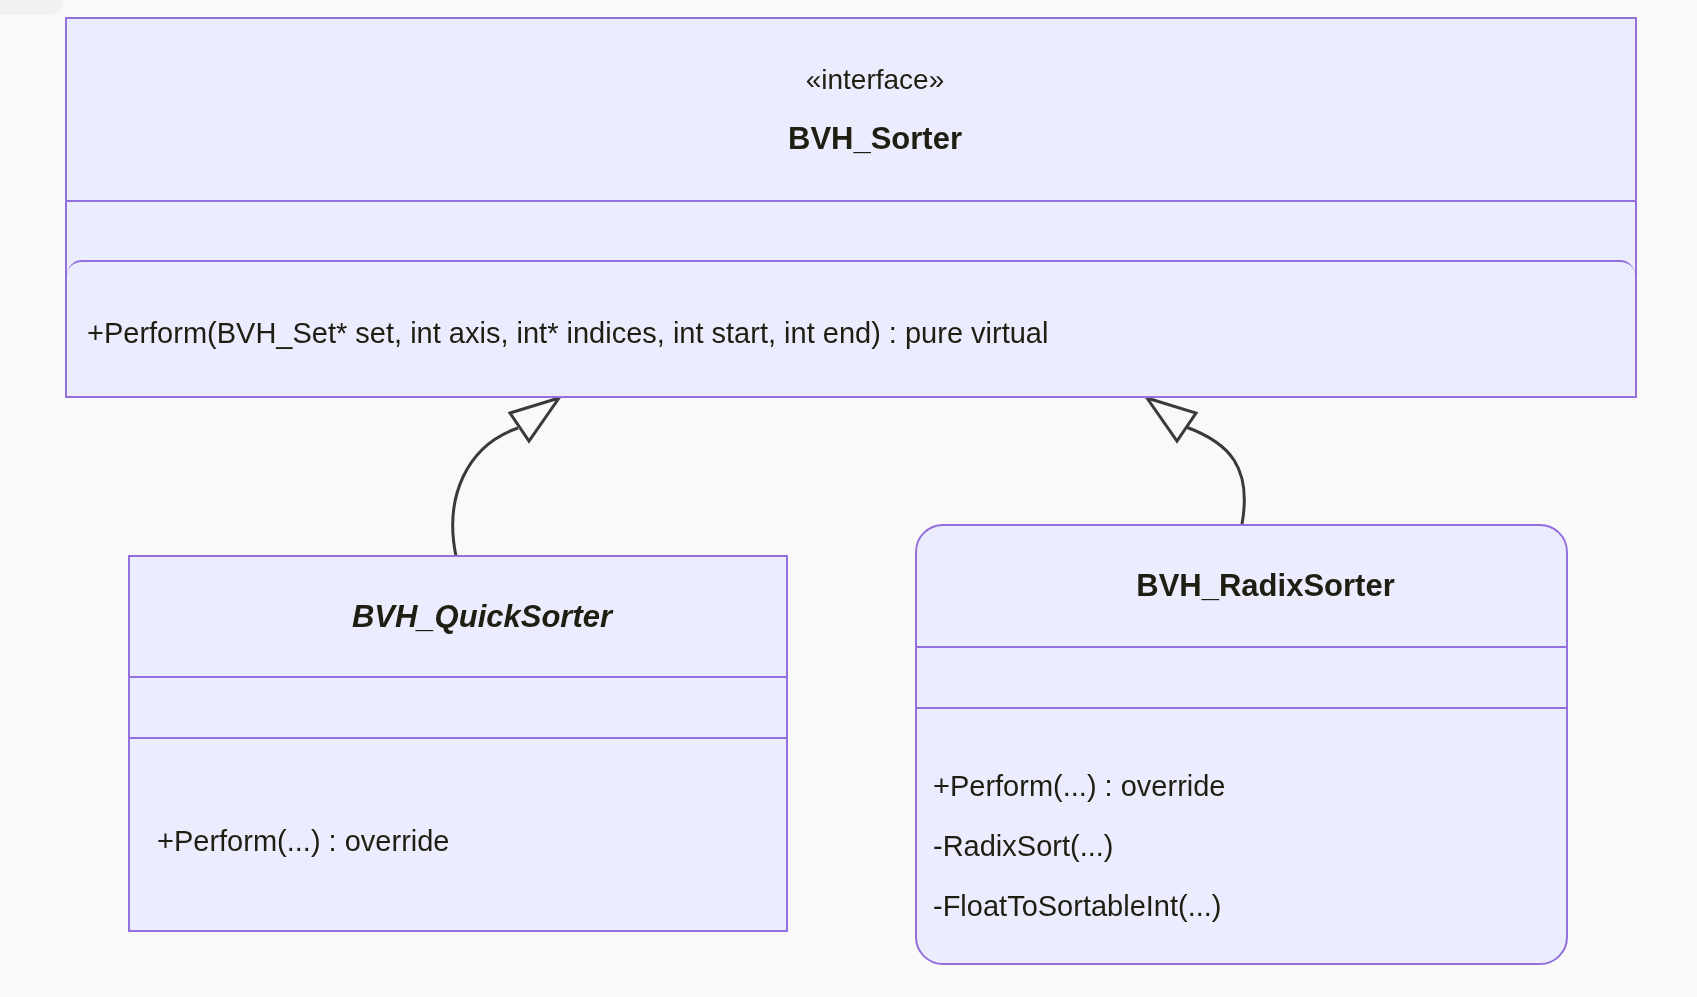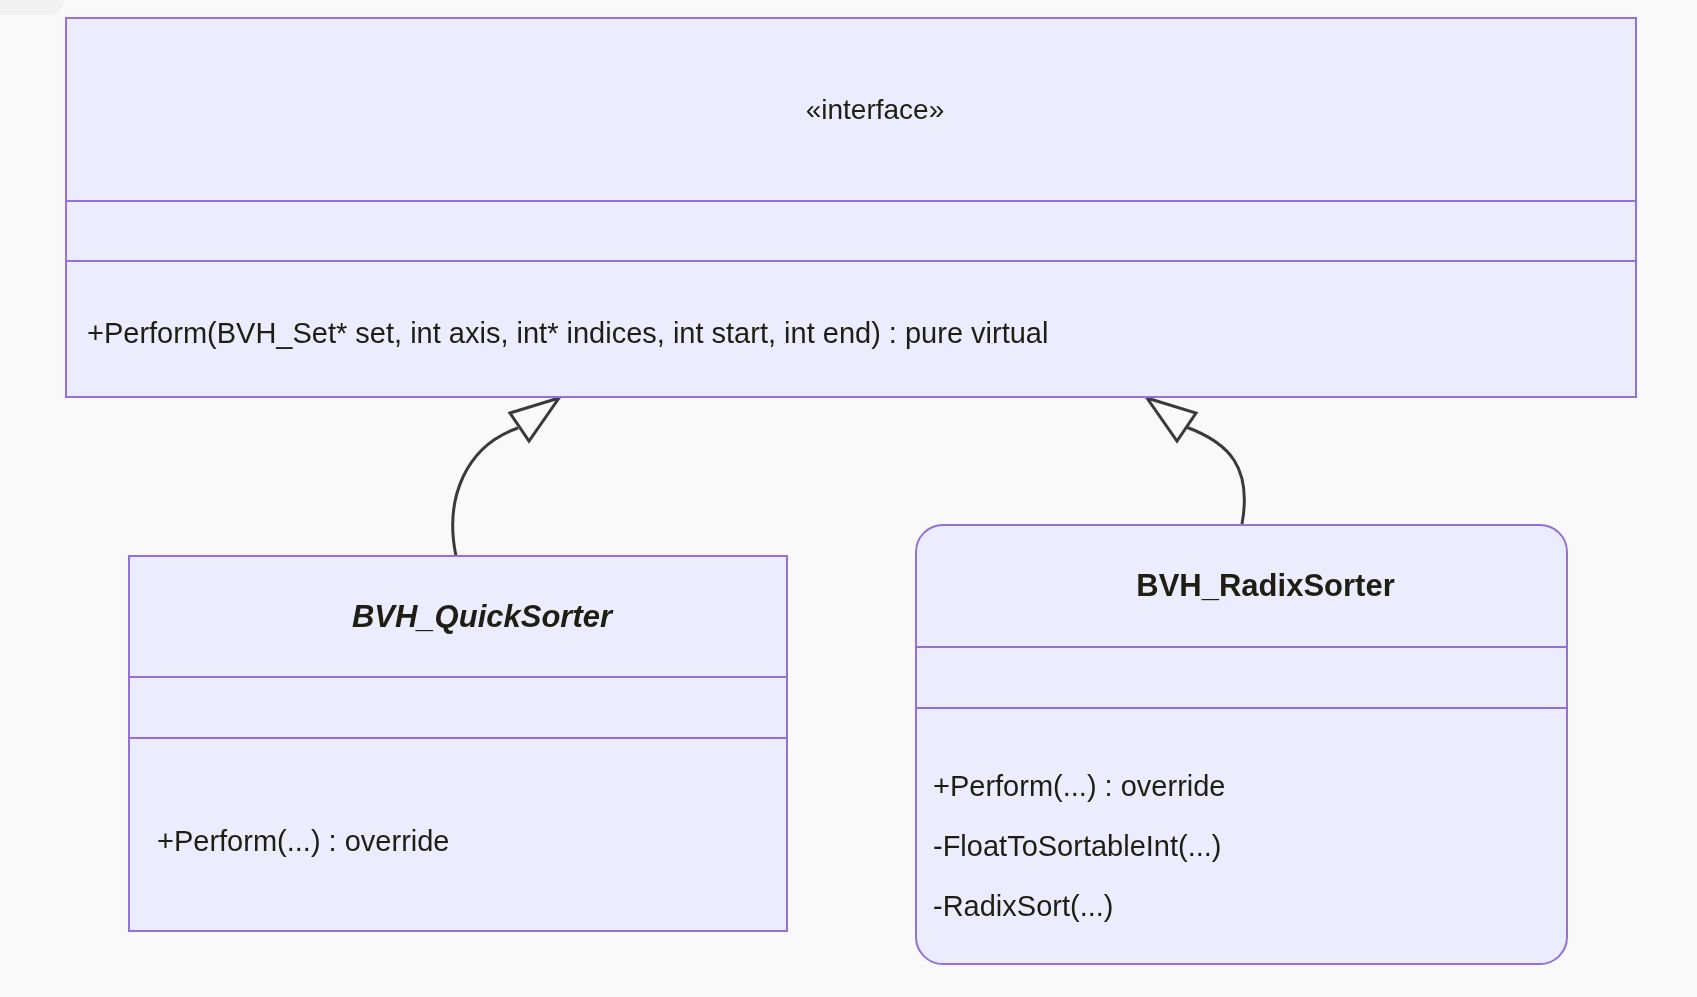--- a/index.html
+++ b/index.html
@@ -57,21 +57,21 @@
   }
   .method {
     font-size: 29px; line-height: 60px;
     white-space: nowrap;
   }
 
   
   #node-sorter { left: 65px; top: 17px; width: 1572px; height: 381px; }
   #node-sorter .title-compartment { height: 181px; }
   #node-sorter .attributes-compartment { height: 60px; }
-  #node-sorter .methods-compartment { padding: 8px 10px 0 20px; }
+  #node-sorter .methods-compartment { padding: 8px 10px 0 20px; border-radius: 15px; }
 
   #node-quick { left: 128px; top: 555px; width: 660px; height: 377px; }
   #node-quick .title-compartment { height: 119px; font-style: italic; }
   #node-quick .attributes-compartment { height: 61px; }
   #node-quick .methods-compartment { padding: 12px 10px 0 27px; }
 
   #node-radix { left: 915px; top: 524px; width: 653px; height: 441px; border-radius: 28px; }
   #node-radix .title-compartment { height: 120px; }
   #node-radix .attributes-compartment { height: 61px; }
   #node-radix .methods-compartment { padding: 20px 10px 0 16px; }
@@ -94,20 +94,21 @@
   <svg class="edges" viewBox="0 0 1697 997">
     <path d="M 456 556 C 444 498 466 446 518 428"></path>
     <polygon points="559,398 510,413 529,441"></polygon>
     <path d="M 1242 524 C 1252 468 1230 443 1186 427"></path>
     <polygon points="1147,398 1196,413 1177,441"></polygon>
   </svg>
 
   <div class="uml-class" id="node-sorter">
     <div class="compartment title-compartment">
       <div class="stereotype">«interface»</div>
+      <div class="class-name">BVH_Sorter</div>
     </div>
     <div class="compartment attributes-compartment"></div>
     <div class="compartment methods-compartment">
       <div class="method">+Perform(BVH_Set* set, int axis, int* indices, int start, int end) : pure virtual</div>
     </div>
   </div>
 
   <div class="uml-class" id="node-quick">
     <div class="compartment title-compartment">
       <div class="class-name">BVH_QuickSorter</div>
@@ -118,18 +119,18 @@
     </div>
   </div>
 
   <div class="uml-class" id="node-radix">
     <div class="compartment title-compartment">
       <div class="class-name">BVH_RadixSorter</div>
     </div>
     <div class="compartment attributes-compartment"></div>
     <div class="compartment methods-compartment">
       <div class="method">+Perform(...) : override</div>
+      <div class="method">-RadixSort(...)</div>
       <div class="method">-FloatToSortableInt(...)</div>
-      <div class="method">-RadixSort(...)</div>
     </div>
   </div>
 
 </div>
 
 </body></html>

